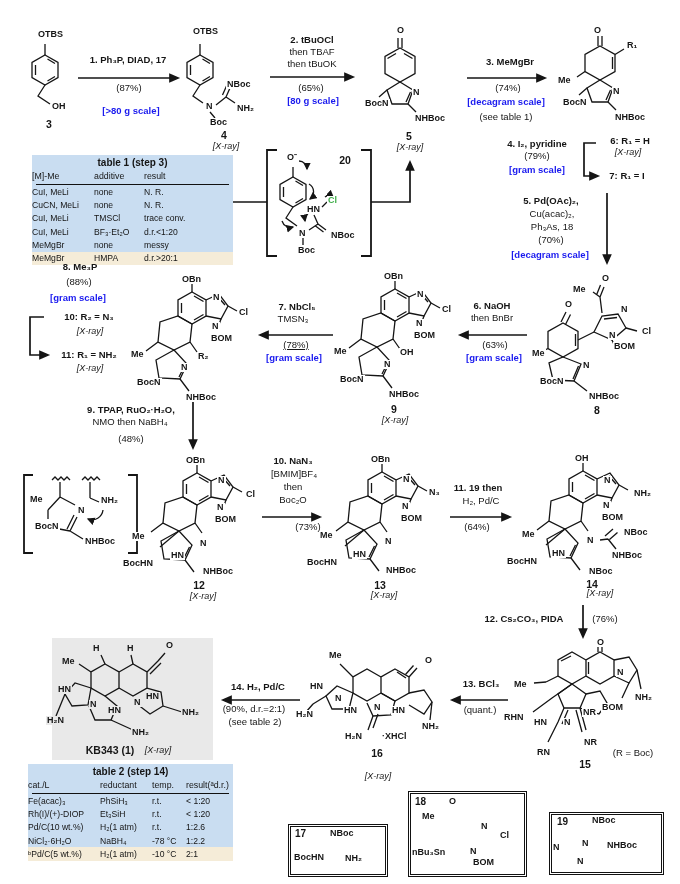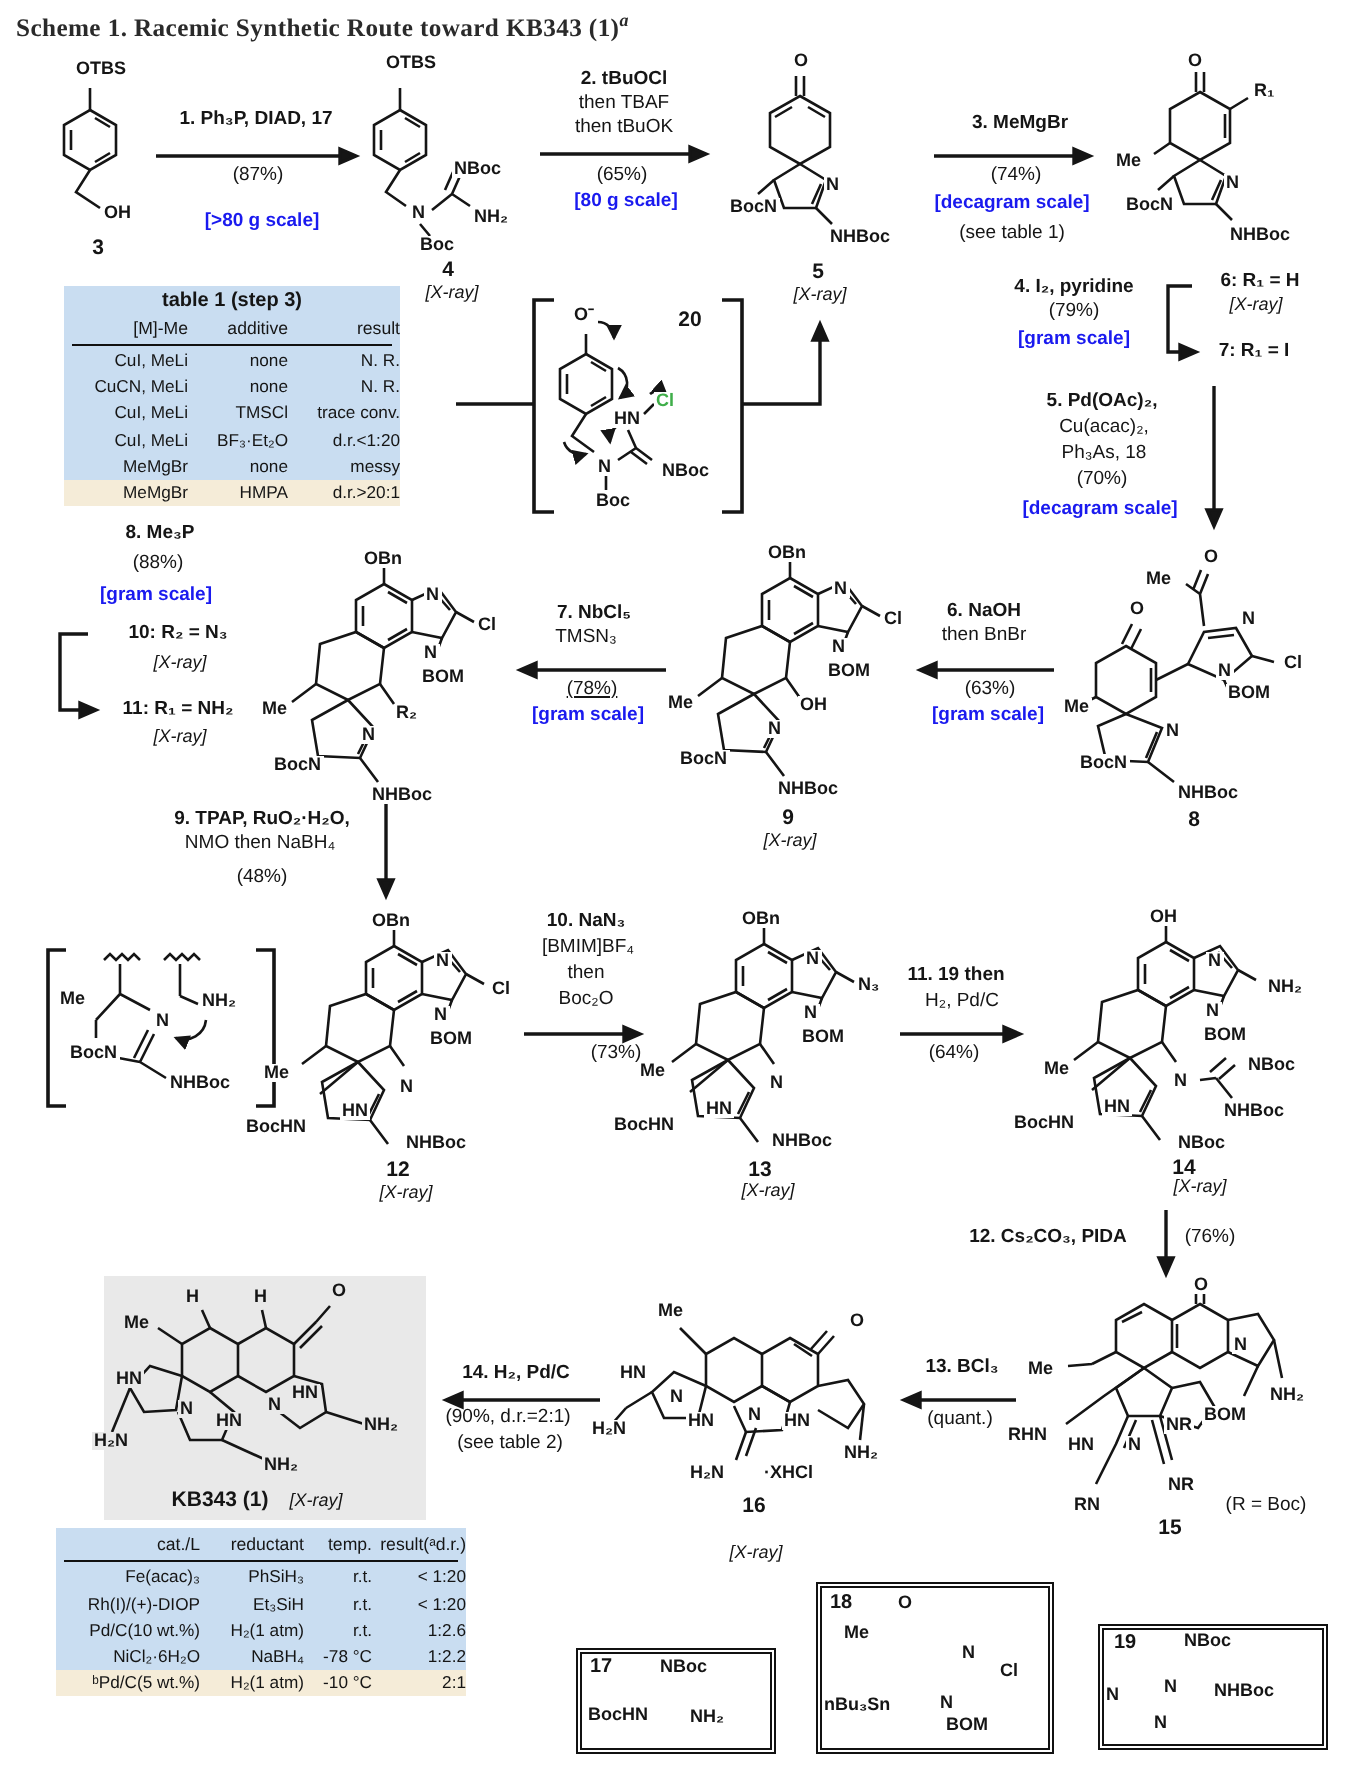--- a/index.html
+++ b/index.html
@@ -19,21 +19,21 @@
   .xr{position:absolute;z-index:3;font:italic 9px/1 "Liberation Sans",sans-serif;
       transform:translateX(-50%);white-space:nowrap;background:#fff;padding:0 1px;}
   .xr.gy{background:#e9e9e9;}
   .tx{position:absolute;z-index:3;font:9.5px/1.15 "Liberation Sans",sans-serif;
       transform:translateX(-50%);white-space:nowrap;text-align:center;}
   .tx.sc{color:#1a1aef;font-weight:bold;}
   .tx.lb{font-weight:bold;}
   .tbl{position:absolute;z-index:2;background:#c9ddf1;font:8.6px/1 "Liberation Sans",sans-serif;
        padding:2px 0 0 0;}
   .tbl .t{font:bold 10px/1.25 "Liberation Sans",sans-serif;text-align:center;}
-  .trow{display:grid;align-items:center;text-align:right;height:13.2px;}
+  .trow{display:grid;align-items:center;text-align:left;height:13.2px;}
   .trow span{white-space:nowrap;overflow:visible;}
   .thead{font-size:8.8px;}
   .rule{border-top:1.4px solid #111;margin:1px 4px 1px 4px;}
   .hl{background:#f5ecd8;}
   .fnote{border-top:1.6px solid #111;font:italic 8.4px/1 "Liberation Sans",sans-serif;
          text-align:center;padding:3px 0 3px 0;white-space:nowrap;}
   .graybox{position:absolute;z-index:1;background:#e9e9e9;}
   .dbox{position:absolute;z-index:2;border:3px double #111;background:#fff;}
 </style>
 </head>
@@ -258,21 +258,20 @@
     <g>
           <path d="M228 202 267 202" fill="none"></path>
         </g>
     <g>
           <path d="M371 202 410 202 410 170" fill="none"></path>
           <polygon points="406.5,170 413.5,170 410,162"></polygon>
         </g>
   </g>
 </svg>
 
-<div class="scheme-title"><span>Scheme 1. Racemic Synthetic Route toward KB343 (1)</span><sup>a</sup></div>
 
 <span class="tx lb" style="left:128px;top:55px;">1. Ph₃P, DIAD, 17</span>
 <span class="tx" style="left:129px;top:83px;">(87%)</span>
 <span class="tx sc" style="left:131px;top:106px;">[&gt;80 g scale]</span>
 
 <span class="tx lb" style="left:312px;top:35px;">2. tBuOCl</span>
 <span class="tx" style="left:312px;top:47px;">then TBAF</span>
 <span class="tx" style="left:312px;top:59px;">then tBuOK</span>
 <span class="tx" style="left:311px;top:83px;">(65%)</span>
 <span class="tx sc" style="left:313px;top:96px;">[80 g scale]</span>
@@ -491,21 +490,21 @@
 <span class="at gy" style="left:89px;top:700px;">N</span>
 <span class="at gy" style="left:46px;top:716px;">H₂N</span>
 <span class="at gy" style="left:107px;top:706px;">HN</span>
 <span class="at gy" style="left:133px;top:698px;">N</span>
 <span class="at gy" style="left:145px;top:692px;">HN</span>
 <span class="at gy" style="left:181px;top:708px;">NH₂</span>
 <span class="at gy" style="left:131px;top:728px;">NH₂</span>
 <span class="num gy" style="left:110px;top:745px;">KB343 (1)</span>
 <span class="xr gy" style="left:158px;top:746px;">[X-ray]</span>
 
-<div class="tbl" style="left:32px;top:143px;width:168px;">
+<div class="tbl" style="left:32px;top:155px;width:201px;">
   <div class="t">table 1 (step 3)</div>
   <div class="trow thead" style="grid-template-columns:62px 50px 56px;">
     <span>[M]-Me</span>
     <span>additive</span>
     <span>result</span>
   </div>
   <div class="rule"></div>
   <div class="trow" style="grid-template-columns:62px 50px 56px;">
     <span>CuI, MeLi</span>
         <span>none</span>
@@ -532,20 +531,21 @@
         <span>messy</span>
   </div>
   <div class="trow hl" style="grid-template-columns:62px 50px 56px;">
     <span>MeMgBr</span>
         <span>HMPA</span>
         <span>d.r.&gt;20:1</span>
   </div>
 </div>
 
 <div class="tbl" style="left:28px;top:764px;width:205px;">
+  <div class="t">table 2 (step 14)</div>
   <div class="trow thead" style="grid-template-columns:72px 52px 34px 47px;">
     <span>cat./L</span>
     <span>reductant</span>
     <span>temp.</span>
     <span>result(ᵃd.r.)</span>
   </div>
   <div class="rule"></div>
   <div class="trow" style="grid-template-columns:72px 52px 34px 47px;">
     <span>Fe(acac)₃</span>
         <span>PhSiH₃</span>

